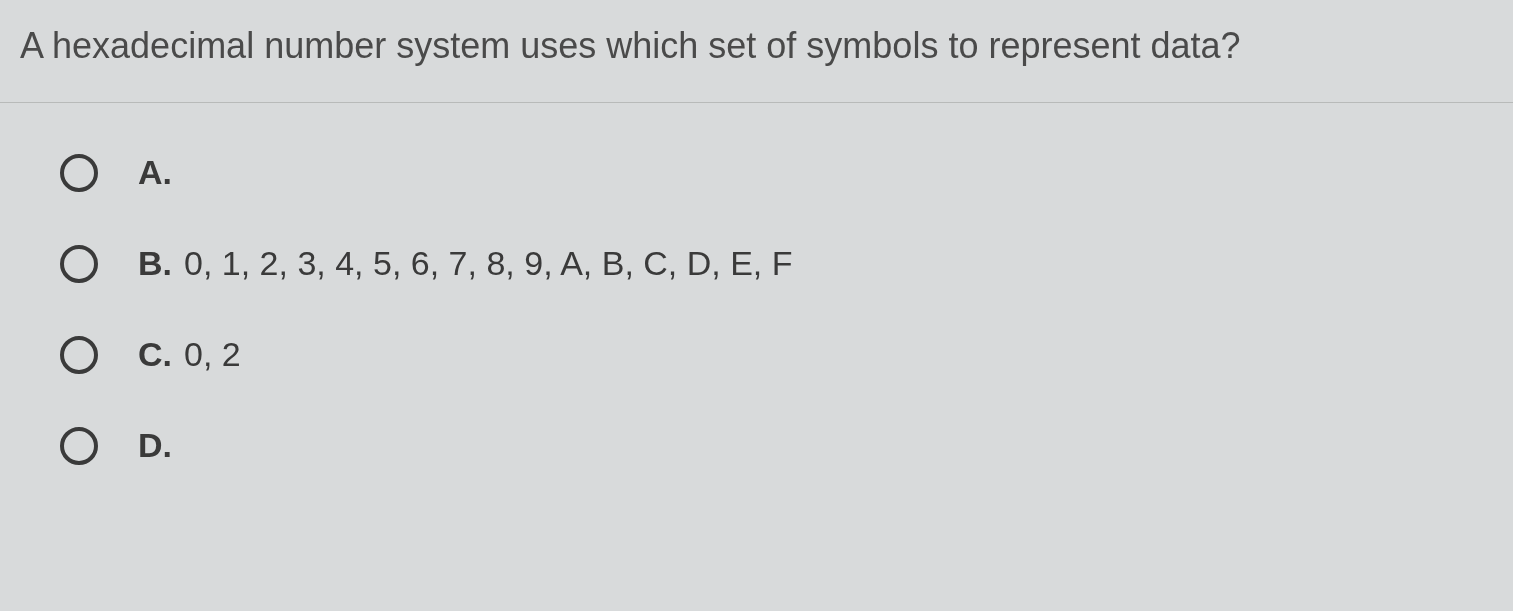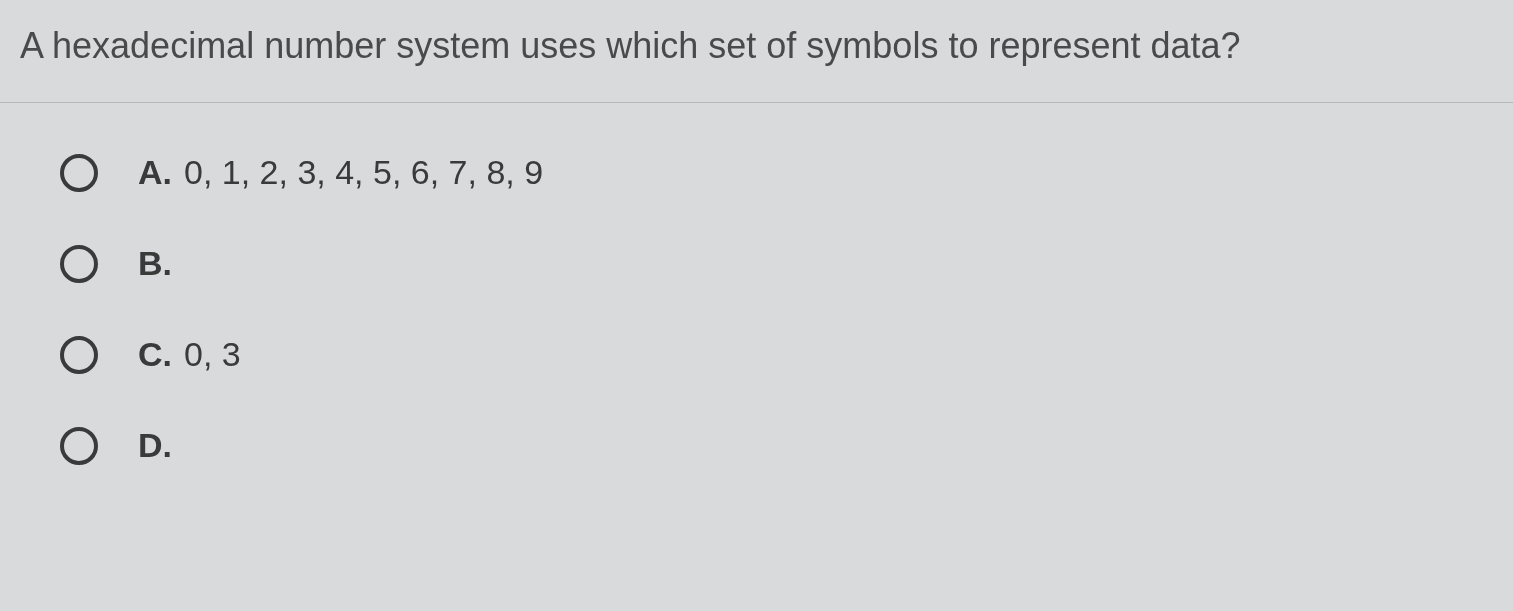--- a/index.html
+++ b/index.html
@@ -60,32 +60,32 @@
 <body>
 
 <div class="question-container">
   <div class="question-text">A hexadecimal number system uses which set of symbols to represent data?</div>
 
   <div class="options-container">
 
     <div class="option">
       <div class="radio-button"></div>
       <span class="option-label">A.</span>
-      <span class="option-text">0, 1, 2, 3, 4, 5, 6, 7, 8, 9</span>
     </div>
 
     <div class="option">
       <div class="radio-button"></div>
       <span class="option-label">B.</span>
+      <span class="option-text">0, 1, 2, 3, 4, 5, 6, 7, 8, 9, A, B, C, D, E, F</span>
     </div>
 
     <div class="option">
       <div class="radio-button"></div>
       <span class="option-label">C.</span>
-      <span class="option-text">0, 3</span>
+      <span class="option-text">0, 2</span>
     </div>
 
     <div class="option">
       <div class="radio-button"></div>
       <span class="option-label">D.</span>
     </div>
 
   </div>
 </div>
 

